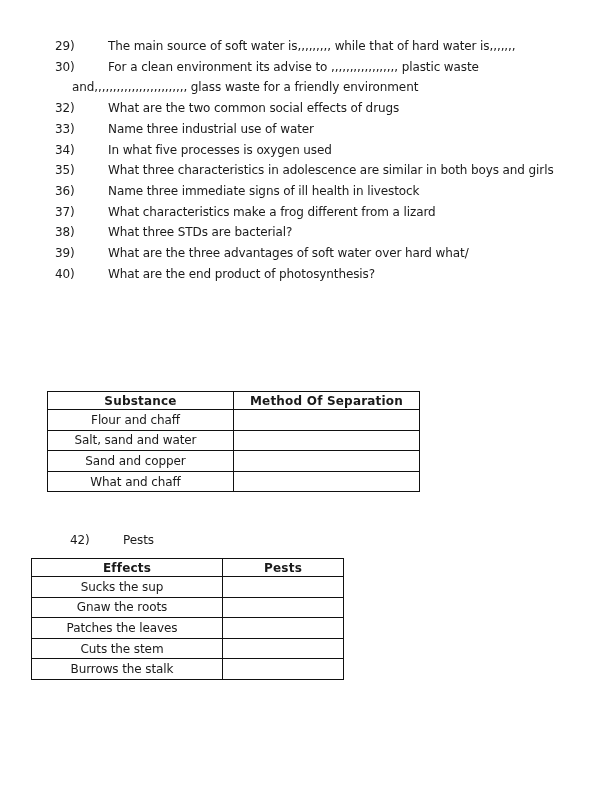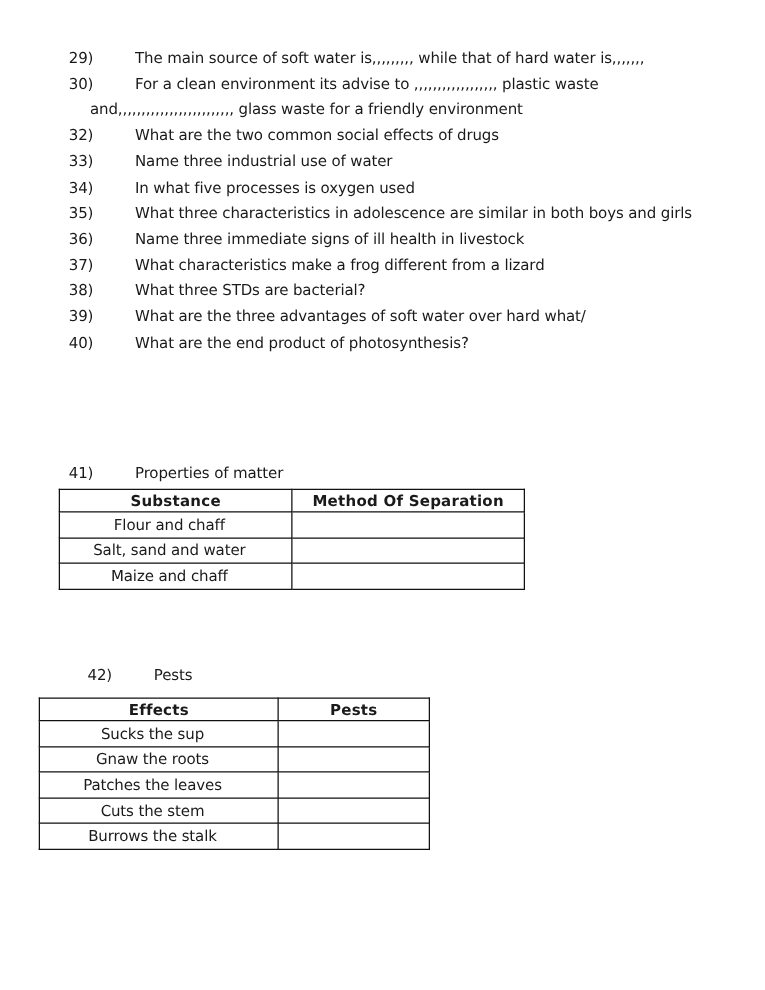--- a/index.html
+++ b/index.html
@@ -103,23 +103,20 @@
     <div class="q">
       <span class="num">39)</span><span>What are the three advantages of soft water over hard what/</span>
     </div>
 
     <div class="q">
       <span class="num">40)</span><span>What are the end product of photosynthesis?</span>
     </div>
 
   </div>
 
-  <div class="heading" id="q41-heading">
-    <span class="num">41)</span><span>Properties of matter</span>
-  </div>
 
   <table class="worktable" id="table41">
     <colgroup>
         <col style="width:186px">
         <col>
       </colgroup>
     <thead>
       <tr>
         <th>Substance</th>
         <th>Method Of Separation</th>
@@ -128,21 +125,25 @@
     <tbody>
       <tr>
         <td>Flour and chaff</td>
         <td></td>
       </tr>
       <tr>
         <td>Salt, sand and water</td>
         <td></td>
       </tr>
       <tr>
-        <td>Maize and chaff</td>
+        <td>Sand and copper</td>
+        <td></td>
+      </tr>
+      <tr>
+        <td>What and chaff</td>
         <td></td>
       </tr>
     </tbody>
   </table>
 
   <div class="heading" id="q42-heading">
     <span class="num">42)</span><span>Pests</span>
   </div>
 
   <table class="worktable" id="table42">

